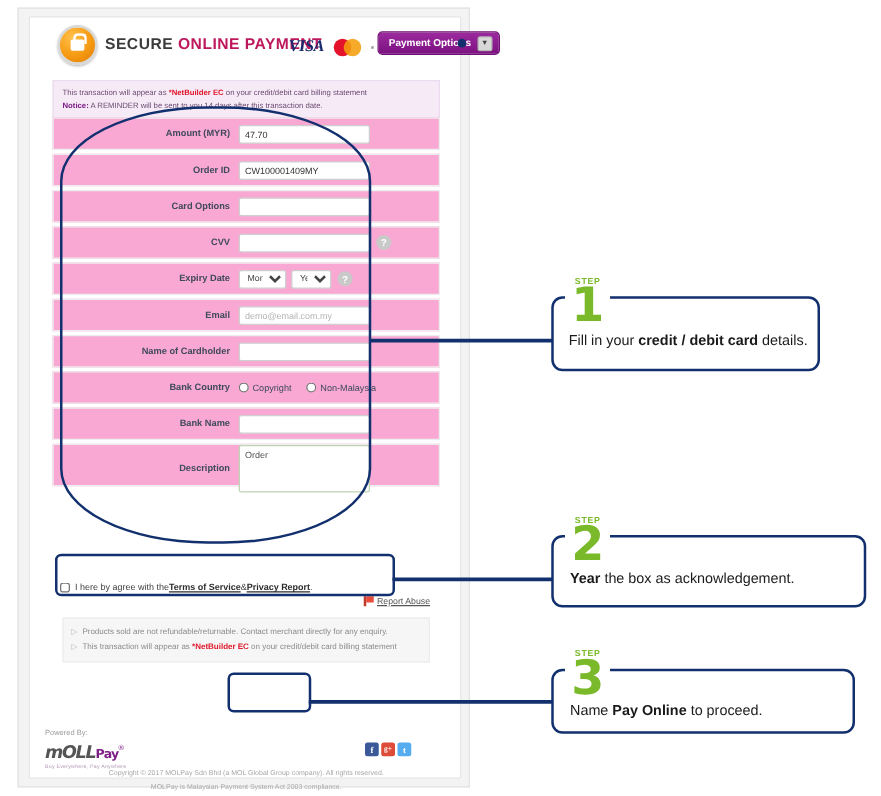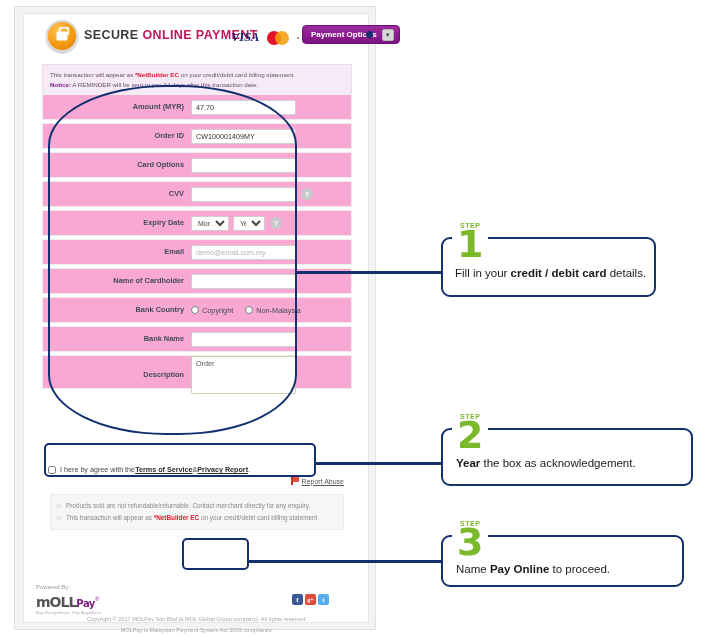--- a/index.html
+++ b/index.html
@@ -166,21 +166,21 @@
     background: linear-gradient(#a22ea6, #7c1280);
     border: 1px solid #6d0f72; color: #fff;
     font-size: 8px; font-weight: bold;
     display: flex; align-items: center; justify-content: center;
     font-family: "Liberation Sans", sans-serif;
   }
 
   
   .pwr { position: absolute; left: 12px; top: 570px; font-size: 6px; color: #9a9a9a; }
   .molpay { position: absolute; left: 12px; top: 579px; }
-  .molpay .m1 { font-size: 14px; font-weight: bold; color: #555; letter-spacing: -1px; font-family: "DejaVu Sans", sans-serif; }
+  .molpay .m1 { font-size: 14px; font-weight: bold; color: #555; letter-spacing: -1px; font-family: "DejaVu Sans", sans-serif; font-style: italic; }
   .molpay .m2 { font-size: 10px; font-weight: bold; color: #7d1f86; letter-spacing: -.5px; font-family: "DejaVu Sans", sans-serif; }
   .molpay .sup { font-size: 6px; color: #7d1f86; vertical-align: super; }
   .molpay .tag { font-size: 4.2px; color: #b59ab8; letter-spacing: .2px; margin-top: -1px; }
   .socials { position: absolute; left: 268px; top: 580px; display: flex; gap: 2px; }
   .soc { width: 11px; height: 11px; border-radius: 2px; color: #fff; font-size: 7px; font-weight: bold;
          display: flex; align-items: center; justify-content: center; font-family: "Liberation Serif", serif; }
   .soc.fb { background: #3b5998; }
   .soc.gp { background: #dd4b39; font-size: 6px; }
   .soc.tw { background: #55acee; }
   .copy { position: absolute; left: 0; top: 600px; width: 346px; text-align: center;

